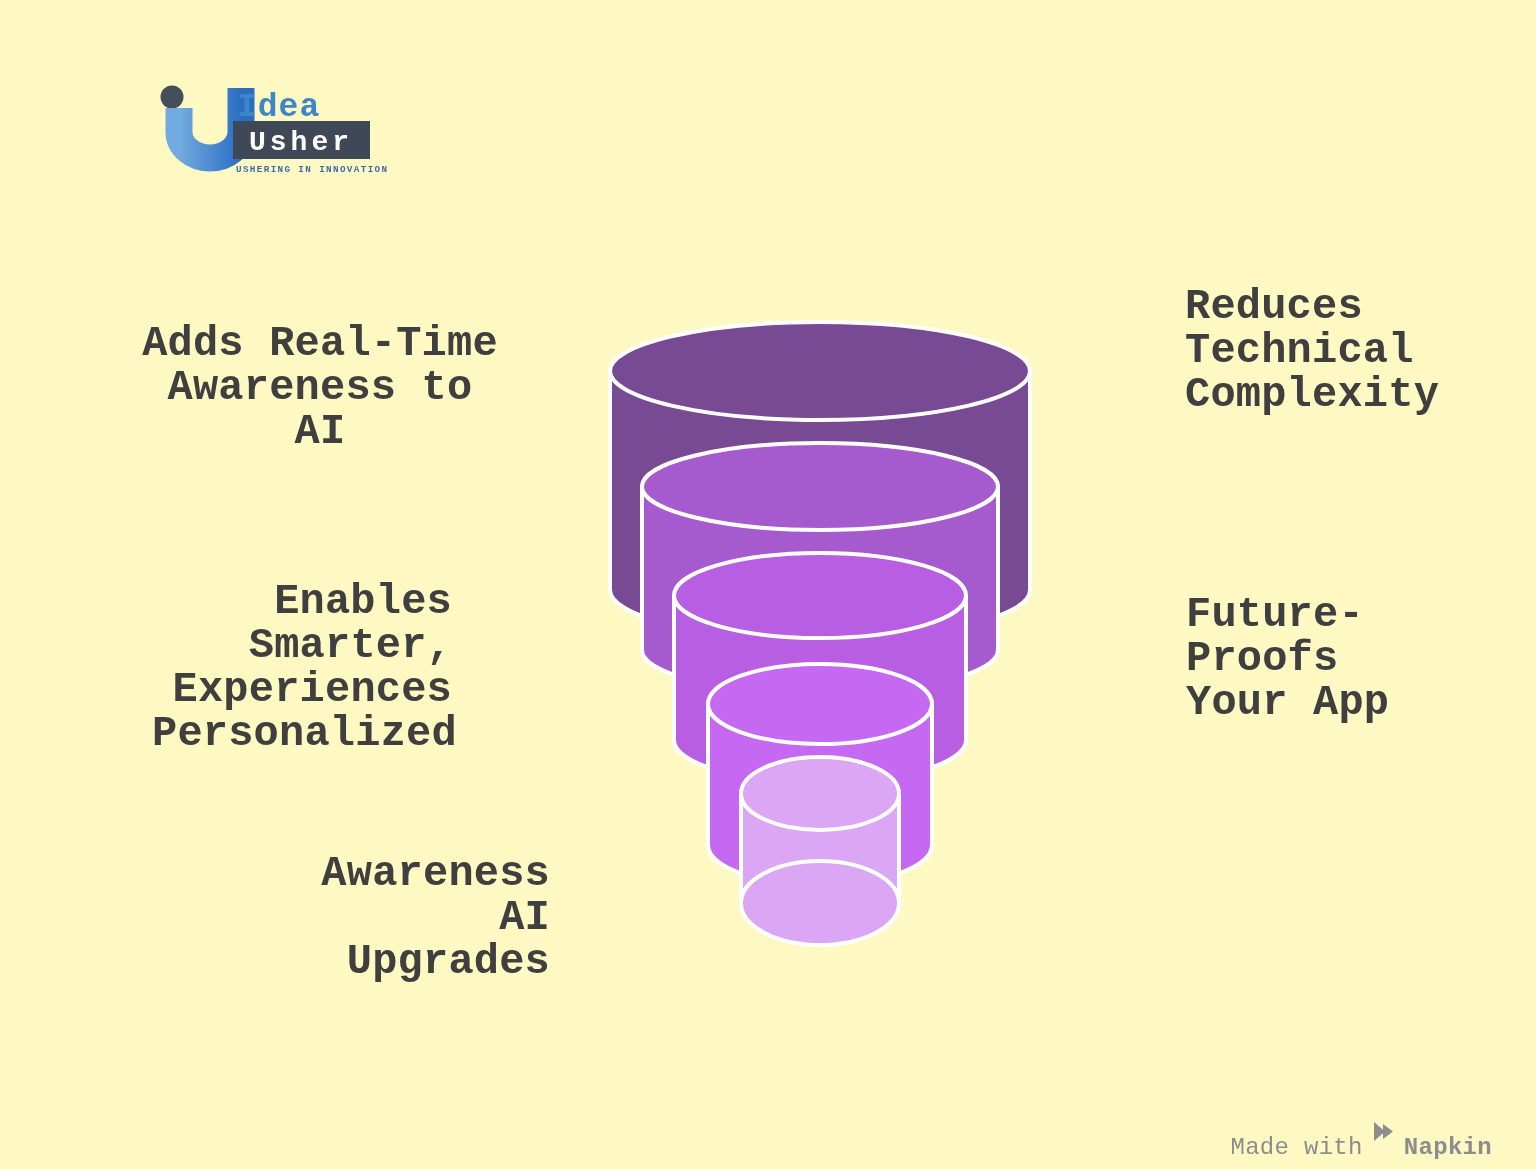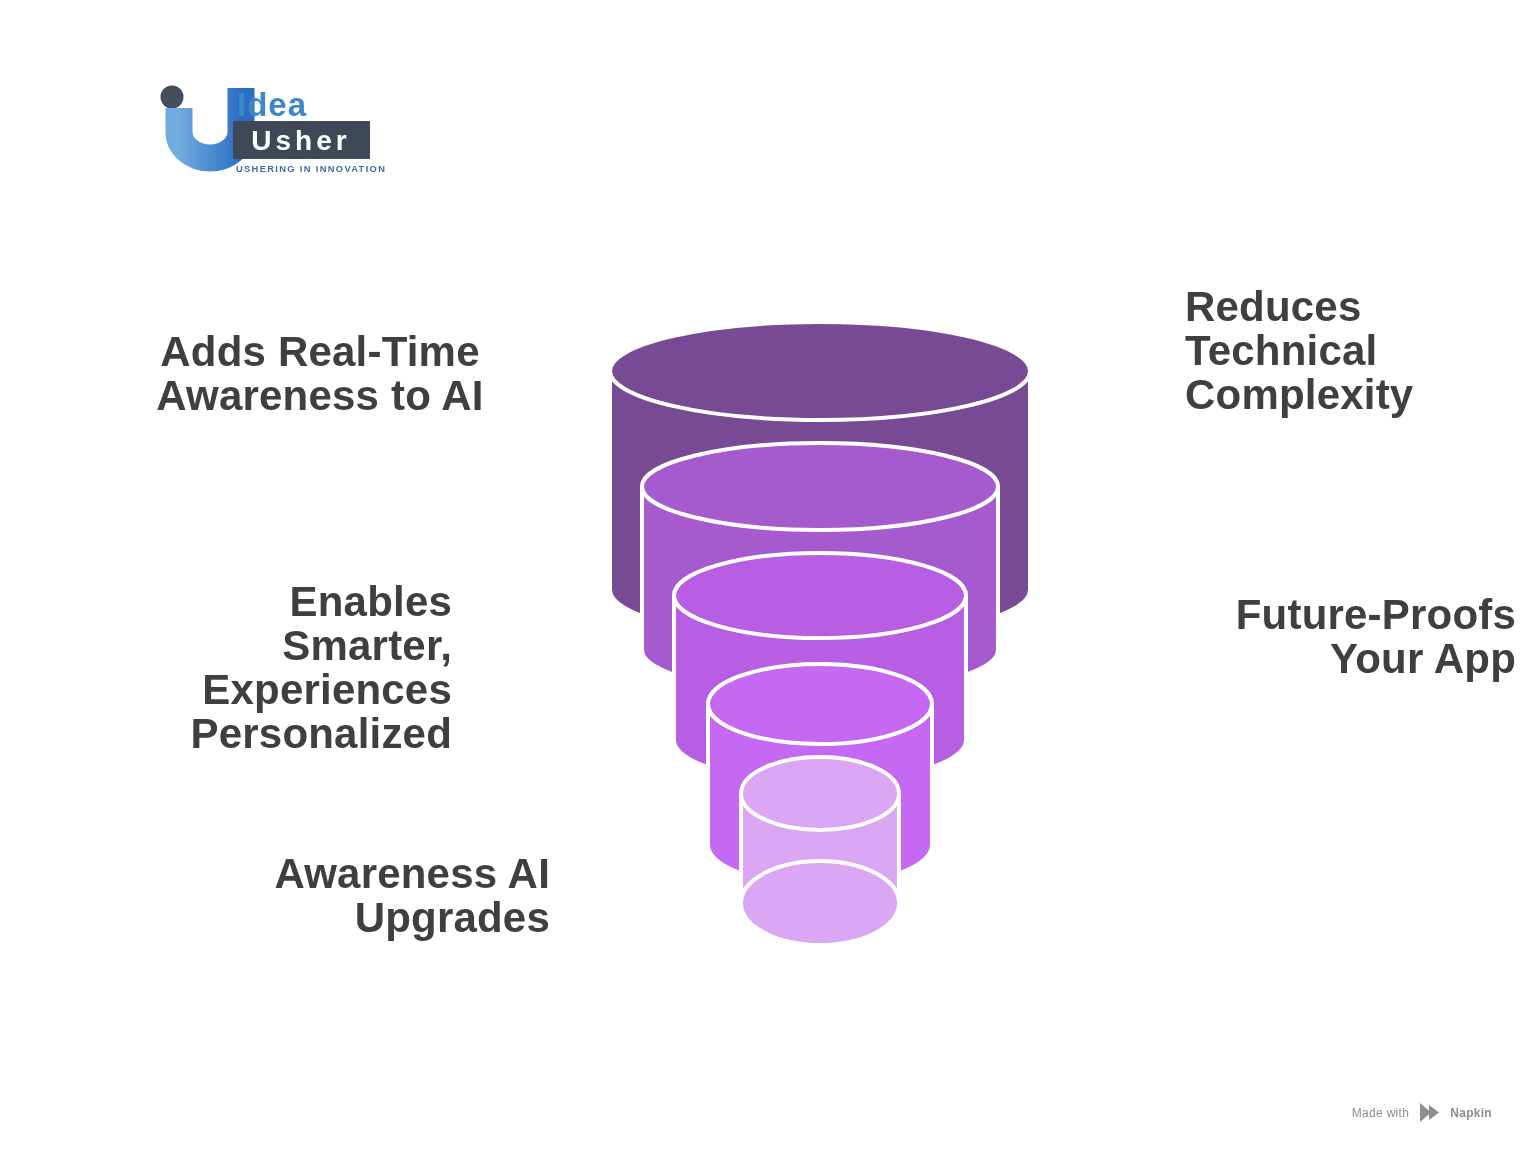--- a/index.html
+++ b/index.html
@@ -1,25 +1,25 @@
 <!DOCTYPE html>
 <html><head>
 <meta charset="utf-8">
 <style>
   html,body{margin:0;padding:0;background:#000;}
-  .canvas{position:relative;width:1536px;height:1169px;background:#ffffff;overflow:hidden;
-          font-family:Liberation Sans, sans-serif;}
+  .canvas{position:relative;width:1536px;height:1169px;background:#fef9c3;overflow:hidden;
+          font-family:Liberation Mono, monospace;}
   #funnel-svg{position:absolute;left:0;top:0;}
   .lbl{position:absolute;font-weight:700;font-size:42px;line-height:44px;letter-spacing:0.2px;}
   .lbl.center{text-align:center;}
   .lbl.right{text-align:right;}
   .lbl.left{text-align:left;}
   #logo-svg{position:absolute;left:150px;top:70px;}
   .footer{position:absolute;top:1102px;right:44px;display:flex;align-items:center;gap:9px;}
-  .footer .txt{font-size:12px;font-weight:500;letter-spacing:0.3px;}
+  .footer .txt{font-size:24px;font-weight:500;letter-spacing:0.3px;margin-top:32px;}
   .footer .brand{font-weight:700;}
   .footer svg{display:block;}
 </style>
 </head>
 <body>
 
 <div class="canvas">
 
   <svg id="funnel-svg" width="1536" height="1169" viewBox="0 0 1536 1169">
       <g>
@@ -53,21 +53,21 @@
       </linearGradient>
     </defs>
     <circle cx="172" cy="97" r="11.5" fill="#454f5b"></circle>
     <path d="M 179 108 V 132 A 31 26 0 0 0 241 132 V 88" fill="none" stroke="url(#ugrad)" stroke-width="27" stroke-linecap="butt"></path>
     <text x="237" y="116" font-size="33" font-weight="bold" letter-spacing="1" fill="#3e86c8">Idea</text>
     <rect x="233" y="121" width="137" height="38" fill="#3f4857"></rect>
     <text x="301" y="150" text-anchor="middle" font-size="28" font-weight="bold" letter-spacing="4" fill="#ffffff">Usher</text>
     <text x="236" y="172" font-size="9.3" font-weight="bold" letter-spacing="1.35" fill="#3f6ca6">USHERING IN INNOVATION</text>
   </svg>
 
-  <div class="lbl center" style="left: 130px; top: 330px; width: 380px; color: rgb(63, 63, 63);">
+  <div class="lbl center" style="left: 130px; top: 322px; width: 380px; color: rgb(63, 63, 63);">
     <div>Adds Real-Time</div>
     <div>Awareness to AI</div>
   </div>
 
   <div class="lbl right" style="left: 152px; top: 580px; width: 300px; color: rgb(63, 63, 63);">
     <div>Enables Smarter,</div>
     <div>Experiences</div>
     <div>Personalized</div>
   </div>
 
@@ -75,21 +75,21 @@
     <div>Awareness AI</div>
     <div>Upgrades</div>
   </div>
 
   <div class="lbl left" style="left: 1185px; top: 285px; width: 330px; color: rgb(63, 63, 63);">
     <div>Reduces</div>
     <div>Technical</div>
     <div>Complexity</div>
   </div>
 
-  <div class="lbl left" style="left: 1186px; top: 593px; width: 330px; color: rgb(63, 63, 63); text-align: right;">
+  <div class="lbl left" style="left: 1186px; top: 593px; width: 330px; color: rgb(63, 63, 63);">
     <div>Future-Proofs</div>
     <div>Your App</div>
   </div>
 
   <div class="footer">
     <span class="txt" style="color: rgb(141, 141, 141);">Made with</span>
     <svg width="23" height="21" viewBox="0 0 23 21">
       <polygon points="2,1 13,10.5 2,20" fill="#8d8d8d"></polygon>
       <polygon points="11,3 21,10.5 11,18" fill="#8d8d8d"></polygon>
     </svg>

